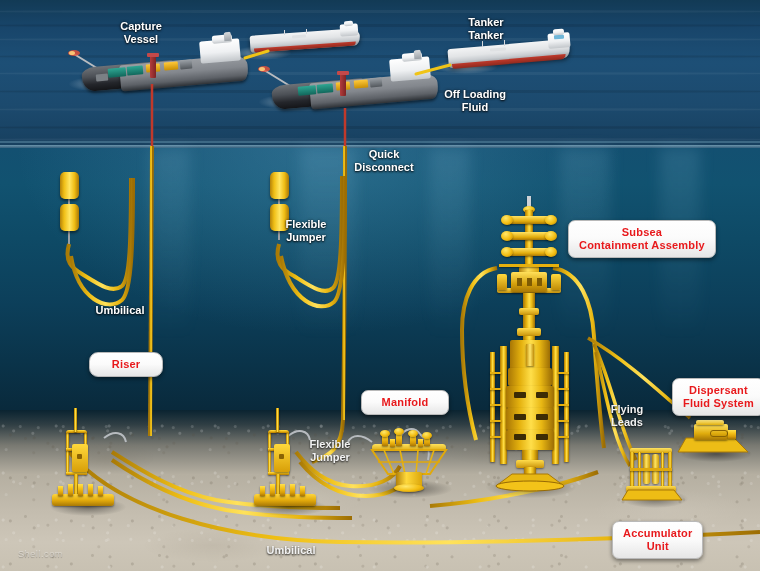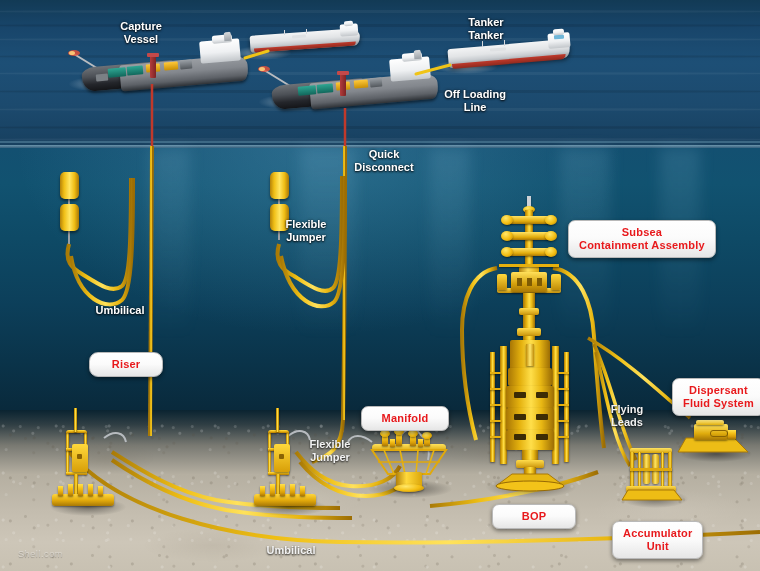--- a/index.html
+++ b/index.html
@@ -596,21 +596,21 @@
     <div>Vessel</div>
   </div>
 
   <div class="wlabel" style="left:457px;top:16px;width:58px;">
     <div>Tanker</div>
     <div>Tanker</div>
   </div>
 
   <div class="wlabel" style="left:440px;top:88px;width:70px;">
     <div>Off Loading</div>
-    <div>Line</div>
+    <div>Fluid</div>
   </div>
 
   <div class="wlabel" style="left:350px;top:148px;width:68px;">
     <div>Quick</div>
     <div>Disconnect</div>
   </div>
 
   <div class="wlabel" style="left:279px;top:218px;width:54px;">
     <div>Flexible</div>
     <div>Jumper</div>
@@ -636,32 +636,29 @@
 
   <div class="chip" style="left:568px;top:220px;">
     <div>Subsea</div>
     <div>Containment Assembly</div>
   </div>
 
   <div class="chip" style="left:89px;top:352px;width:52px;border-radius:9px;">
     <div>Riser</div>
   </div>
 
-  <div class="chip" style="left:361px;top:406px;width:66px;">
+  <div class="chip" style="left:361px;top:390px;width:66px;">
     <div>Manifold</div>
   </div>
 
   <div class="chip" style="left:672px;top:378px;">
     <div>Dispersant</div>
     <div>Fluid System</div>
   </div>
 
-  <div class="chip" style="left:492px;top:504px;width:62px;">
-    <div>BOP</div>
-  </div>
 
   <div class="chip" style="left:612px;top:521px;">
     <div>Accumulator</div>
     <div>Unit</div>
   </div>
 
   <div class="watermark">Shell.com</div>
 
 </div>
 

